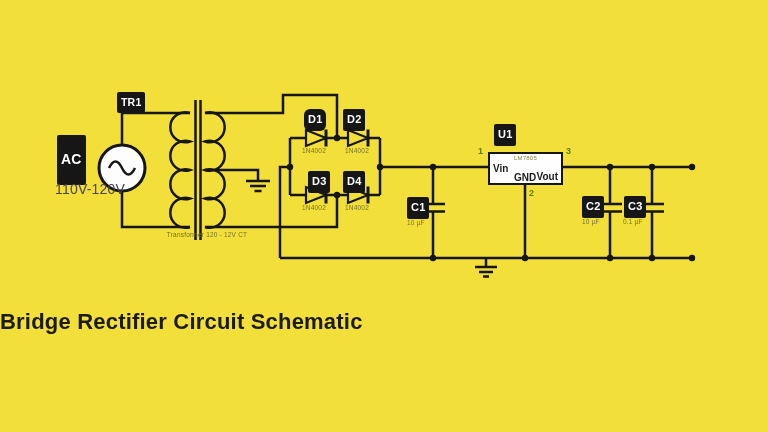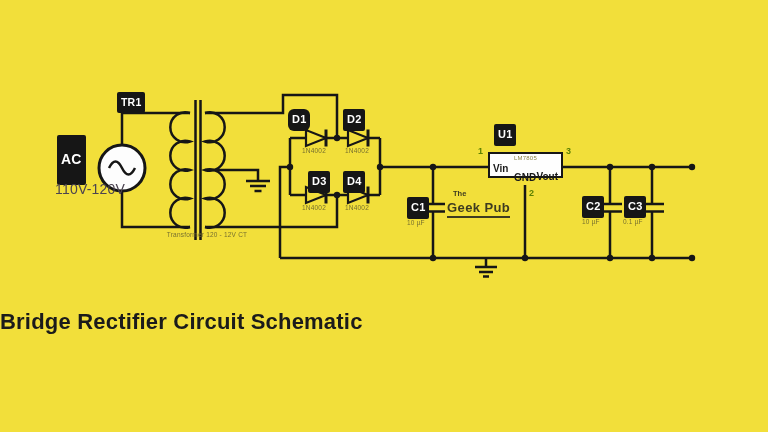--- a/index.html
+++ b/index.html
@@ -19,21 +19,21 @@
     letter-spacing:.2px;white-space:nowrap;
   }
   .pinnum{
     position:absolute;color:#5C8000;font-size:9px;font-weight:bold;line-height:1;
   }
   .voltage{
     position:absolute;color:#4B4350;font-size:14px;font-weight:normal;line-height:1;
     letter-spacing:.2px;
   }
   .regbody{
-    position:absolute;left:488px;top:152px;width:75px;height:26px;
+    position:absolute;left:488px;top:152px;width:75px;height:33px;
     background:#FEFEFE;border:2.2px solid #161616;box-sizing:border-box;
   }
   .regbody .regpart{position:absolute;left:0;right:0;top:1px;text-align:center;color:#8B8345;font-size:6px;letter-spacing:.2px;}
   .regbody .regpin{position:absolute;color:#1a1a1a;font-size:10px;font-weight:bold;line-height:1;}
   .logo{position:absolute;left:447px;top:190px;color:#3E3B20;}
   .logo .logo-pre{display:block;font-size:7.5px;font-weight:bold;margin-left:6px;line-height:1;}
   .logo .logo-name{
     display:inline-block;font-size:13px;font-weight:bold;letter-spacing:.4px;
     border-bottom:2px solid #3E3B20;padding-bottom:1px;line-height:1.1;
   }
@@ -125,21 +125,21 @@
       <circle cx="692" cy="258" r="3.2"></circle>
     </g>
   </svg>
 
   <div class="reflabel" style="left:57px;top:135px;font-size:14px;padding:16px 4px;">AC</div>
   <div class="voltage" style="left:55px;top:182px;">110V-120V</div>
 
   <div class="reflabel" style="left:117px;top:92px;font-size:10.5px;">TR1</div>
   <div class="tinytxt" style="left:152px;top:231px;width:110px;text-align:center;">Transformer 120 - 12V CT</div>
 
-  <div class="reflabel" style="left:288px;top:109px;border-radius:6px;">D1</div>
+  <div class="reflabel" style="left:304px;top:109px;border-radius:6px;">D1</div>
   <div class="reflabel" style="left:343px;top:109px;">D2</div>
   <div class="reflabel" style="left:300px;top:171px;margin-left:8px;">D3</div>
   <div class="reflabel" style="left:343px;top:171px;">D4</div>
   <div class="tinytxt" style="left:302px;top:147px;">1N4002</div>
   <div class="tinytxt" style="left:345px;top:147px;">1N4002</div>
   <div class="tinytxt" style="left:302px;top:204px;">1N4002</div>
   <div class="tinytxt" style="left:345px;top:204px;">1N4002</div>
 
   <div class="reflabel" style="left:407px;top:197px;">C1</div>
   <div class="tinytxt" style="left:407px;top:219px;">10 µF</div>
@@ -152,19 +152,15 @@
   <div class="regbody">
     <span class="regpart">LM7805</span>
     <span class="regpin" style="left:3px;top:10px;">Vin</span>
     <span class="regpin" style="right:3px;top:18px;">Vout</span>
     <span class="regpin" style="left:24px;top:19px;">GND</span>
   </div>
   <div class="pinnum" style="left:478px;top:147px;">1</div>
   <div class="pinnum" style="left:566px;top:147px;">3</div>
   <div class="pinnum" style="left:529px;top:189px;">2</div>
 
-  <div class="logo">
-    <span class="logo-pre">The</span>
-    <span class="logo-name">Geek Pub</span>
-  </div>
 
   <div class="title">Bridge Rectifier Circuit Schematic</div>
 </div>
 
 </body></html>

